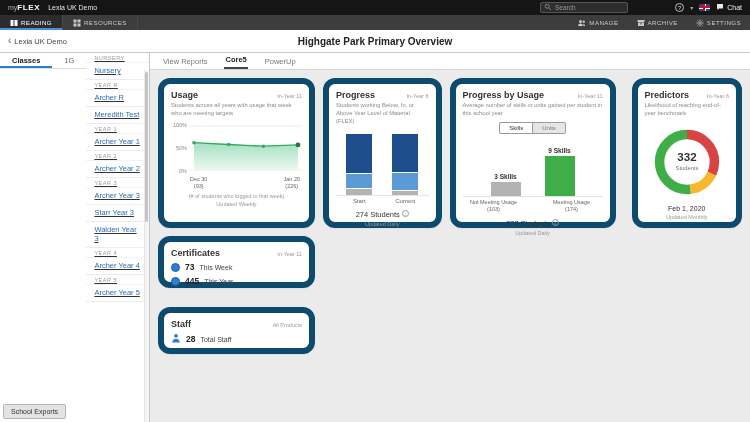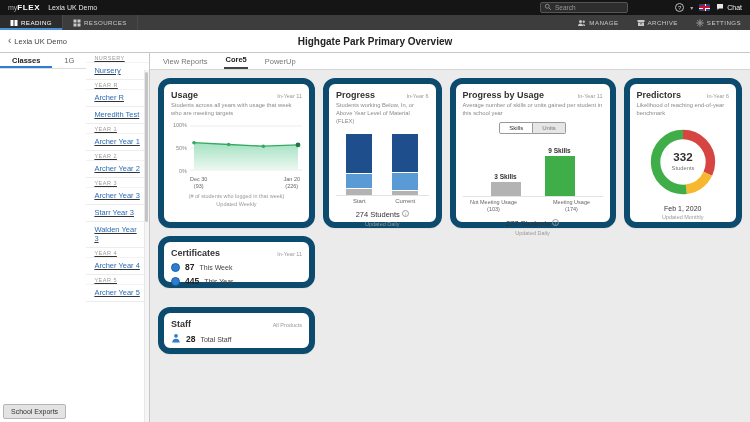--- a/index.html
+++ b/index.html
@@ -57,21 +57,21 @@
   .scroll-thumb{position:absolute;right:1px;top:2px;width:3px;height:150px;background:#c4c4c4;border-radius:2px;cursor:pointer;}
   .exports-btn{position:absolute;bottom:3px;left:3px;background:#e3e3e3;border:1px solid #b5b5b5;border-radius:2px;font-size:7px;color:#333;padding:3px 7px;cursor:pointer;font-family:"Liberation Sans",sans-serif;}
 
   
   .main{flex:1;display:flex;flex-direction:column;min-width:0;}
   .report-tabs{height:17px;background:#fff;border-bottom:1px solid #d4d4d4;display:flex;align-items:flex-end;padding:0 12px;gap:16px;font-size:7.5px;color:#777;}
   .report-tab{padding:3px 1px;cursor:pointer;}
   .report-tab.active{color:#222;font-weight:bold;border-bottom:2px solid #444;}
   .cards{flex:1;padding:8px;display:grid;grid-template-columns:repeat(4,1fr);grid-template-rows:150px 52px 58px;gap:8px;align-content:start;}
   .card{background:#fff;border:6px solid #0c4a6e;border-radius:12px;padding:6px 7px;box-shadow:0 1px 1px rgba(0,0,0,.05);}
-  .card-usage{grid-area:1/1;}.card-progress{grid-area:1/2;}.card-pbu{grid-area:1/3;}.card-predictors{grid-area:1/4;}
+  .card-usage{grid-area:1/1;}.card-progress{grid-area:1/2;}.card-pbu{grid-area:1/3;}.card-predictors{grid-area:1/4;margin-left:8px;}
   .card-certs{grid-area:2/1;}.card-staff{grid-area:3/1;margin-top:11px;}
   .card-head{display:flex;justify-content:space-between;align-items:baseline;}
   .card-title{font-size:9px;font-weight:bold;color:#333;}
   .card-scope{font-size:5.5px;color:#999;}
   .card-sub{font-size:5.8px;color:#8a8a8a;line-height:1.35;margin-top:2px;}
   .card-note{font-size:5.5px;color:#999;text-align:center;margin-top:3px;}
   .updated{font-size:5.5px;color:#999;text-align:center;margin-top:2px;}
 
   
   .usage-chart{display:flex;gap:3px;margin-top:4px;}
@@ -380,21 +380,21 @@
         <div class="updated">Updated Monthly</div>
       </section>
 
       <section class="card card-certs">
         <div class="card-head">
           <span class="card-title">Certificates</span>
           <span class="card-scope">In-Year 11</span>
         </div>
         <div class="icon-row">
           <span class="cert-icon"></span>
-          <span class="row-val">87</span>
+          <span class="row-val">73</span>
           <span class="row-label">This Week</span>
         </div>
         <div class="icon-row">
           <span class="cert-icon"></span>
           <span class="row-val">445</span>
           <span class="row-label">This Year</span>
         </div>
       </section>
 
       <section class="card card-staff">

